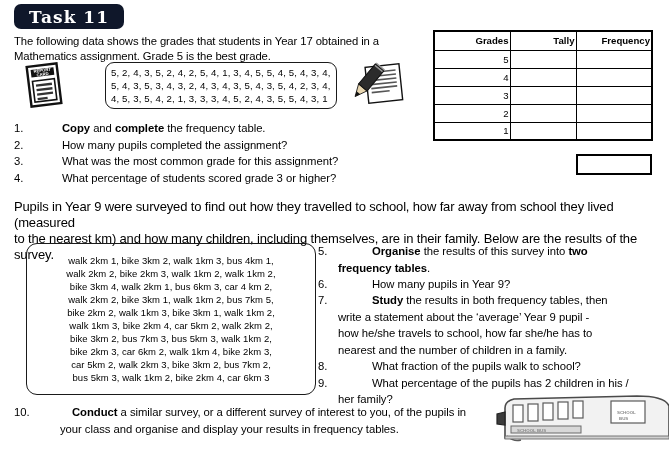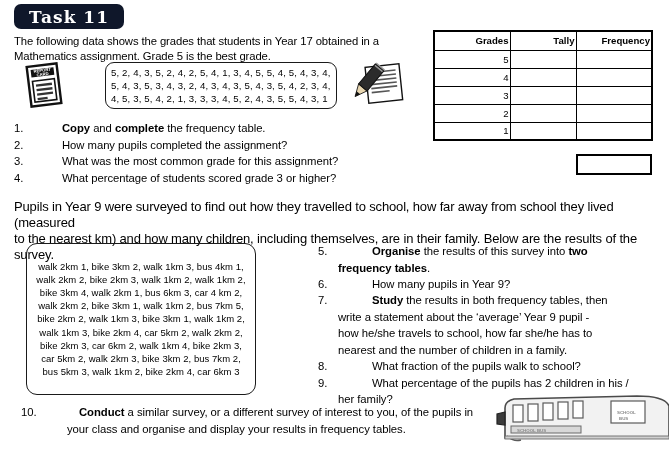--- a/index.html
+++ b/index.html
@@ -138,21 +138,21 @@
     width: 648px;
     font-size: 13px;
     line-height: 16px;
     letter-spacing: -0.15px;
   }
 
   
   .survey-box {
     position: absolute;
     left: 26px; top: 243px;
-    width: 230px; height: 152px;
+    width: 290px; height: 152px;
     border: 1.4px solid #1a1a1a;
     border-radius: 11px;
     box-sizing: border-box;
     display: flex; flex-direction: column;
     justify-content: center;
     padding: 2px 3px;
   }
   .survey-box .sline {
     font-size: 9.5px;
     line-height: 13.1px;
@@ -161,21 +161,21 @@
     letter-spacing: 0.05px;
   }
 
   
   .q-right { left: 318px; top: 243px; width: 348px; }
   .q-right .qnum { width: 42px; }
   .q-right .qtext { line-height: 16.4px; }
   .q-cont { margin-left: 20px; }
 
   
-  .q-bottom { left: 21px; top: 404px; width: 470px; }
+  .q-bottom { left: 14px; top: 404px; width: 470px; }
   .q-bottom .qnum { width: 46px; }
 
   
   .bus {
     position: absolute;
     left: 487px; top: 392px;
     width: 182px; height: 59px;
     overflow: hidden;
   }
   b { font-weight: bold; }
@@ -305,20 +305,21 @@
     <div>to the nearest km) and how many children, including themselves, are in their family.  Below are the results of the survey.</div>
   </div>
 
   <div class="survey-box">
     <div class="sline">walk 2km 1,  bike 3km 2,  walk 1km 3,  bus 4km 1,</div>
     <div class="sline">walk 2km 2,  bike 2km 3,  walk 1km 2,  walk 1km 2,</div>
     <div class="sline">bike 3km 4,  walk 2km 1,  bus 6km 3,  car 4 km 2,</div>
     <div class="sline">walk 2km 2,  bike 3km 1,  walk 1km 2,  bus 7km 5,</div>
     <div class="sline">bike 2km 2,  walk 1km 3,  bike 3km 1,  walk 1km 2,</div>
     <div class="sline">walk 1km 3,  bike 2km 4,  car 5km 2,  walk 2km 2,</div>
+    <div class="sline">bike 3km 2,  bus 7km 3,  bus 5km 3,  walk 1km 2,</div>
     <div class="sline">bike 2km 3,  car 6km 2,  walk 1km 4,  bike 2km 3,</div>
     <div class="sline">car 5km 2,  walk 2km 3,  bike 3km 2,  bus 7km 2,</div>
     <div class="sline">bus 5km 3,  walk 1km 2,  bike 2km 4,  car 6km 3</div>
   </div>
 
   <div class="qlist q-right">
     <div>
       <div class="qrow">
         <div class="qnum">5.</div>
         <div class="qtext"><b>Organise</b> the results of this survey into <b>two</b></div>

